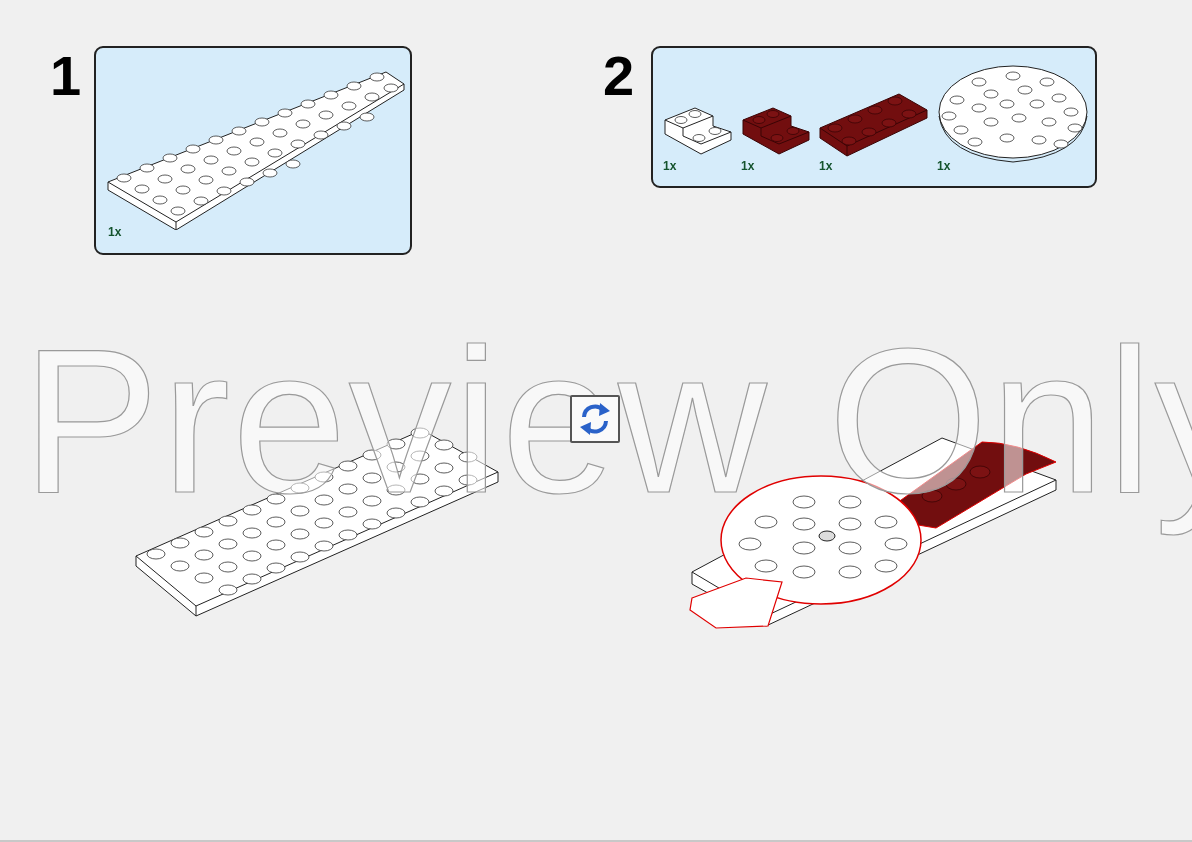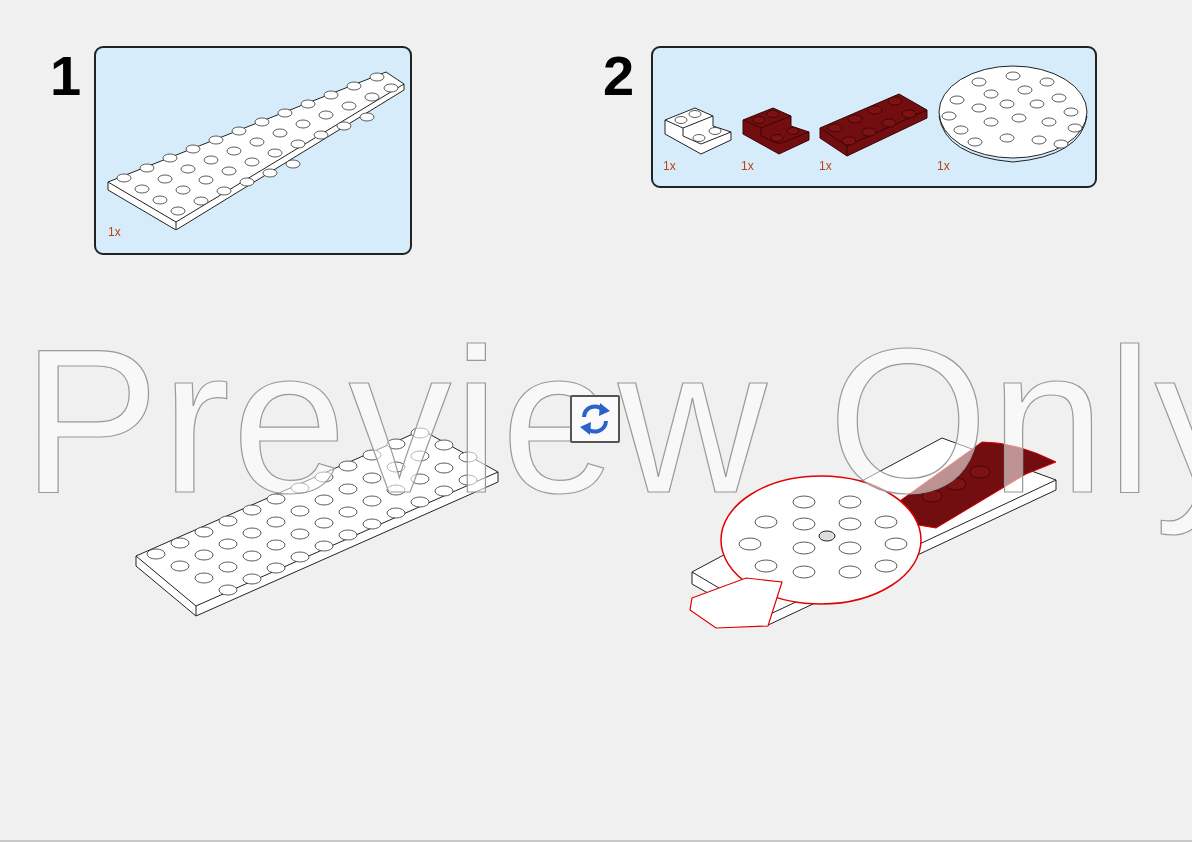--- a/index.html
+++ b/index.html
@@ -9,21 +9,21 @@
     font-family: "Liberation Sans", sans-serif;
   }
   .bottom-line { position: absolute; left: 0; right: 0; bottom: 0; height: 2px; background: #c8c8c8; }
   .step-num {
     position: absolute; font-weight: bold; font-size: 56px; line-height: 56px; color: #000;
     font-family: "Liberation Sans", sans-serif;
   }
   .parts-box {
     position: absolute; background: #d6ecfa; border: 2px solid #222; border-radius: 9px; box-sizing: border-box;
   }
-  .qty { position: absolute; font-size: 12px; color: #c2410c; }
+  .qty { position: absolute; font-size: 12px; color: #14532d; font-weight: bold; }
   .part { position: absolute; }
   svg { display: block; }
   .watermark {
     position: absolute; left: 22px; top: 318px;
     font-family: "Liberation Sans", sans-serif; font-size: 206px; line-height: 206px;
     color: rgba(255,255,255,0.55); -webkit-text-stroke: 1.2px #9a9a9a;
     letter-spacing: 2px; white-space: nowrap; pointer-events: none;
   }
   .rotate-btn {
     position: absolute; left: 570px; top: 395px; width: 50px; height: 48px;

